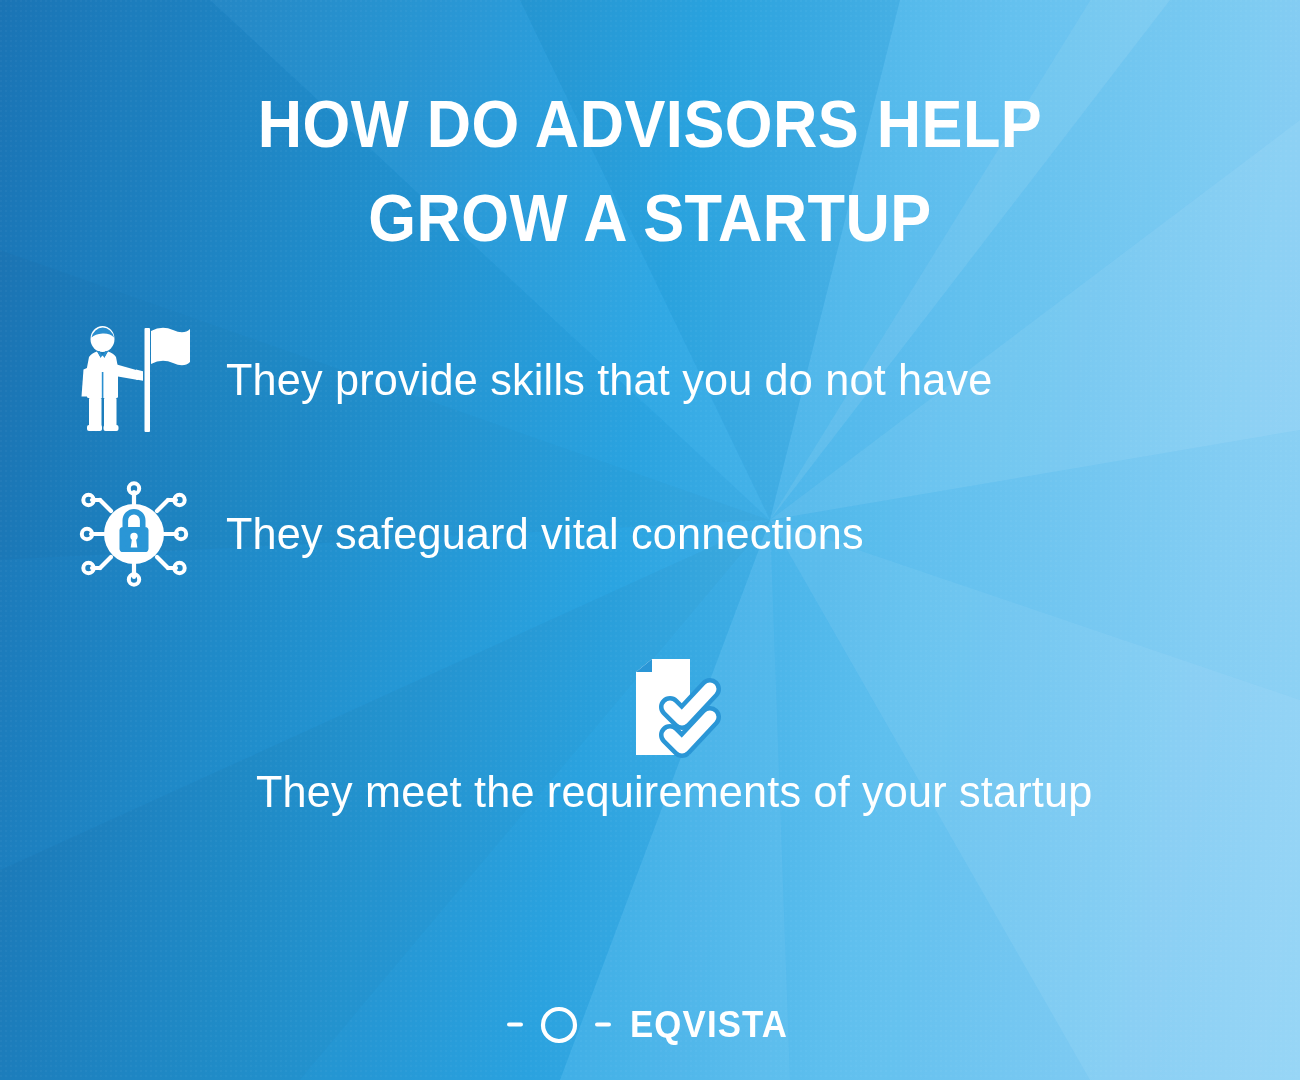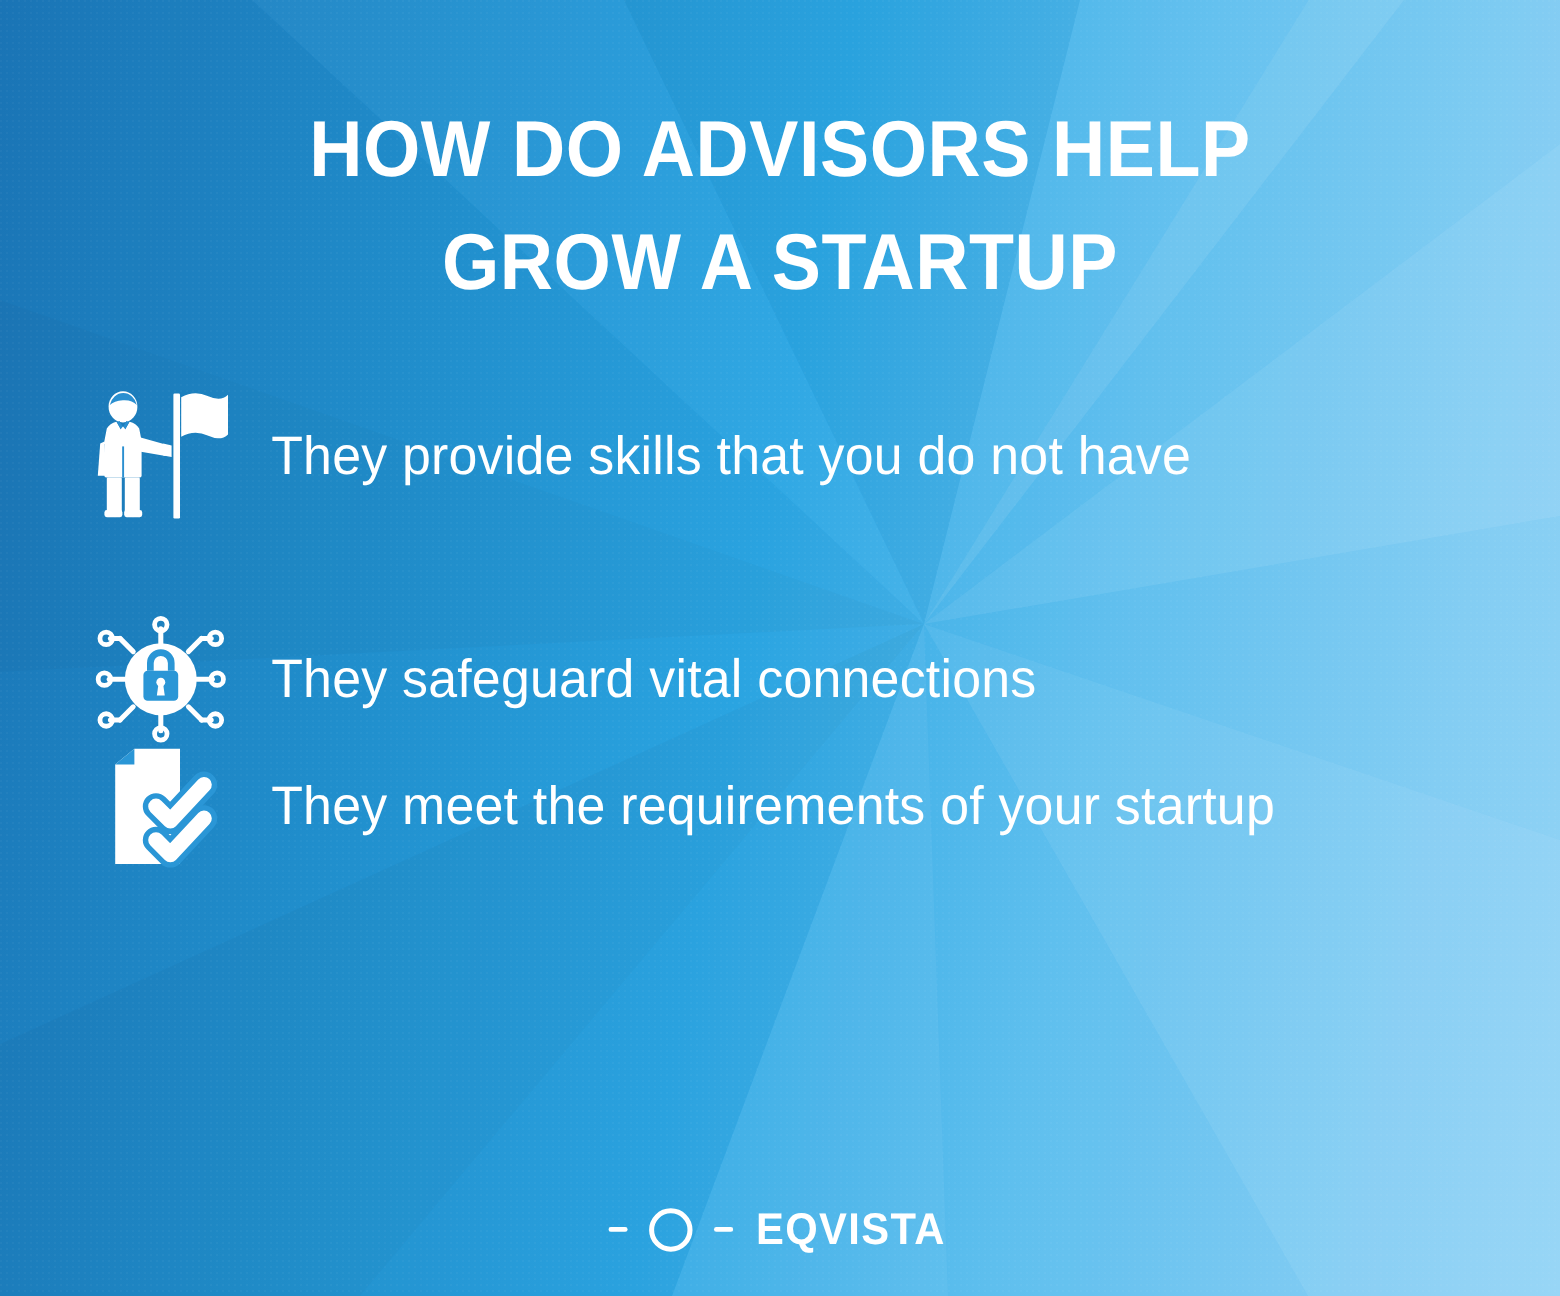--- a/index.html
+++ b/index.html
@@ -67,22 +67,22 @@
   
   .row {
     position: absolute;
     left: 78px;
     width: 1200px;
     height: 120px;
     display: flex;
     align-items: center;
   }
   #row-0 { top: 320px; }
-  #row-1 { top: 506px; }
-  #row-2 { top: 612px; }
+  #row-1 { top: 474px; }
+  #row-2 { top: 647px; flex-direction: column; }
 
   .row-icon {
     width: 120px;
     height: 115px;
     flex: 0 0 120px;
     display: flex;
     align-items: center;
     justify-content: flex-start;
   }
   .row-icon svg { display: block; }

